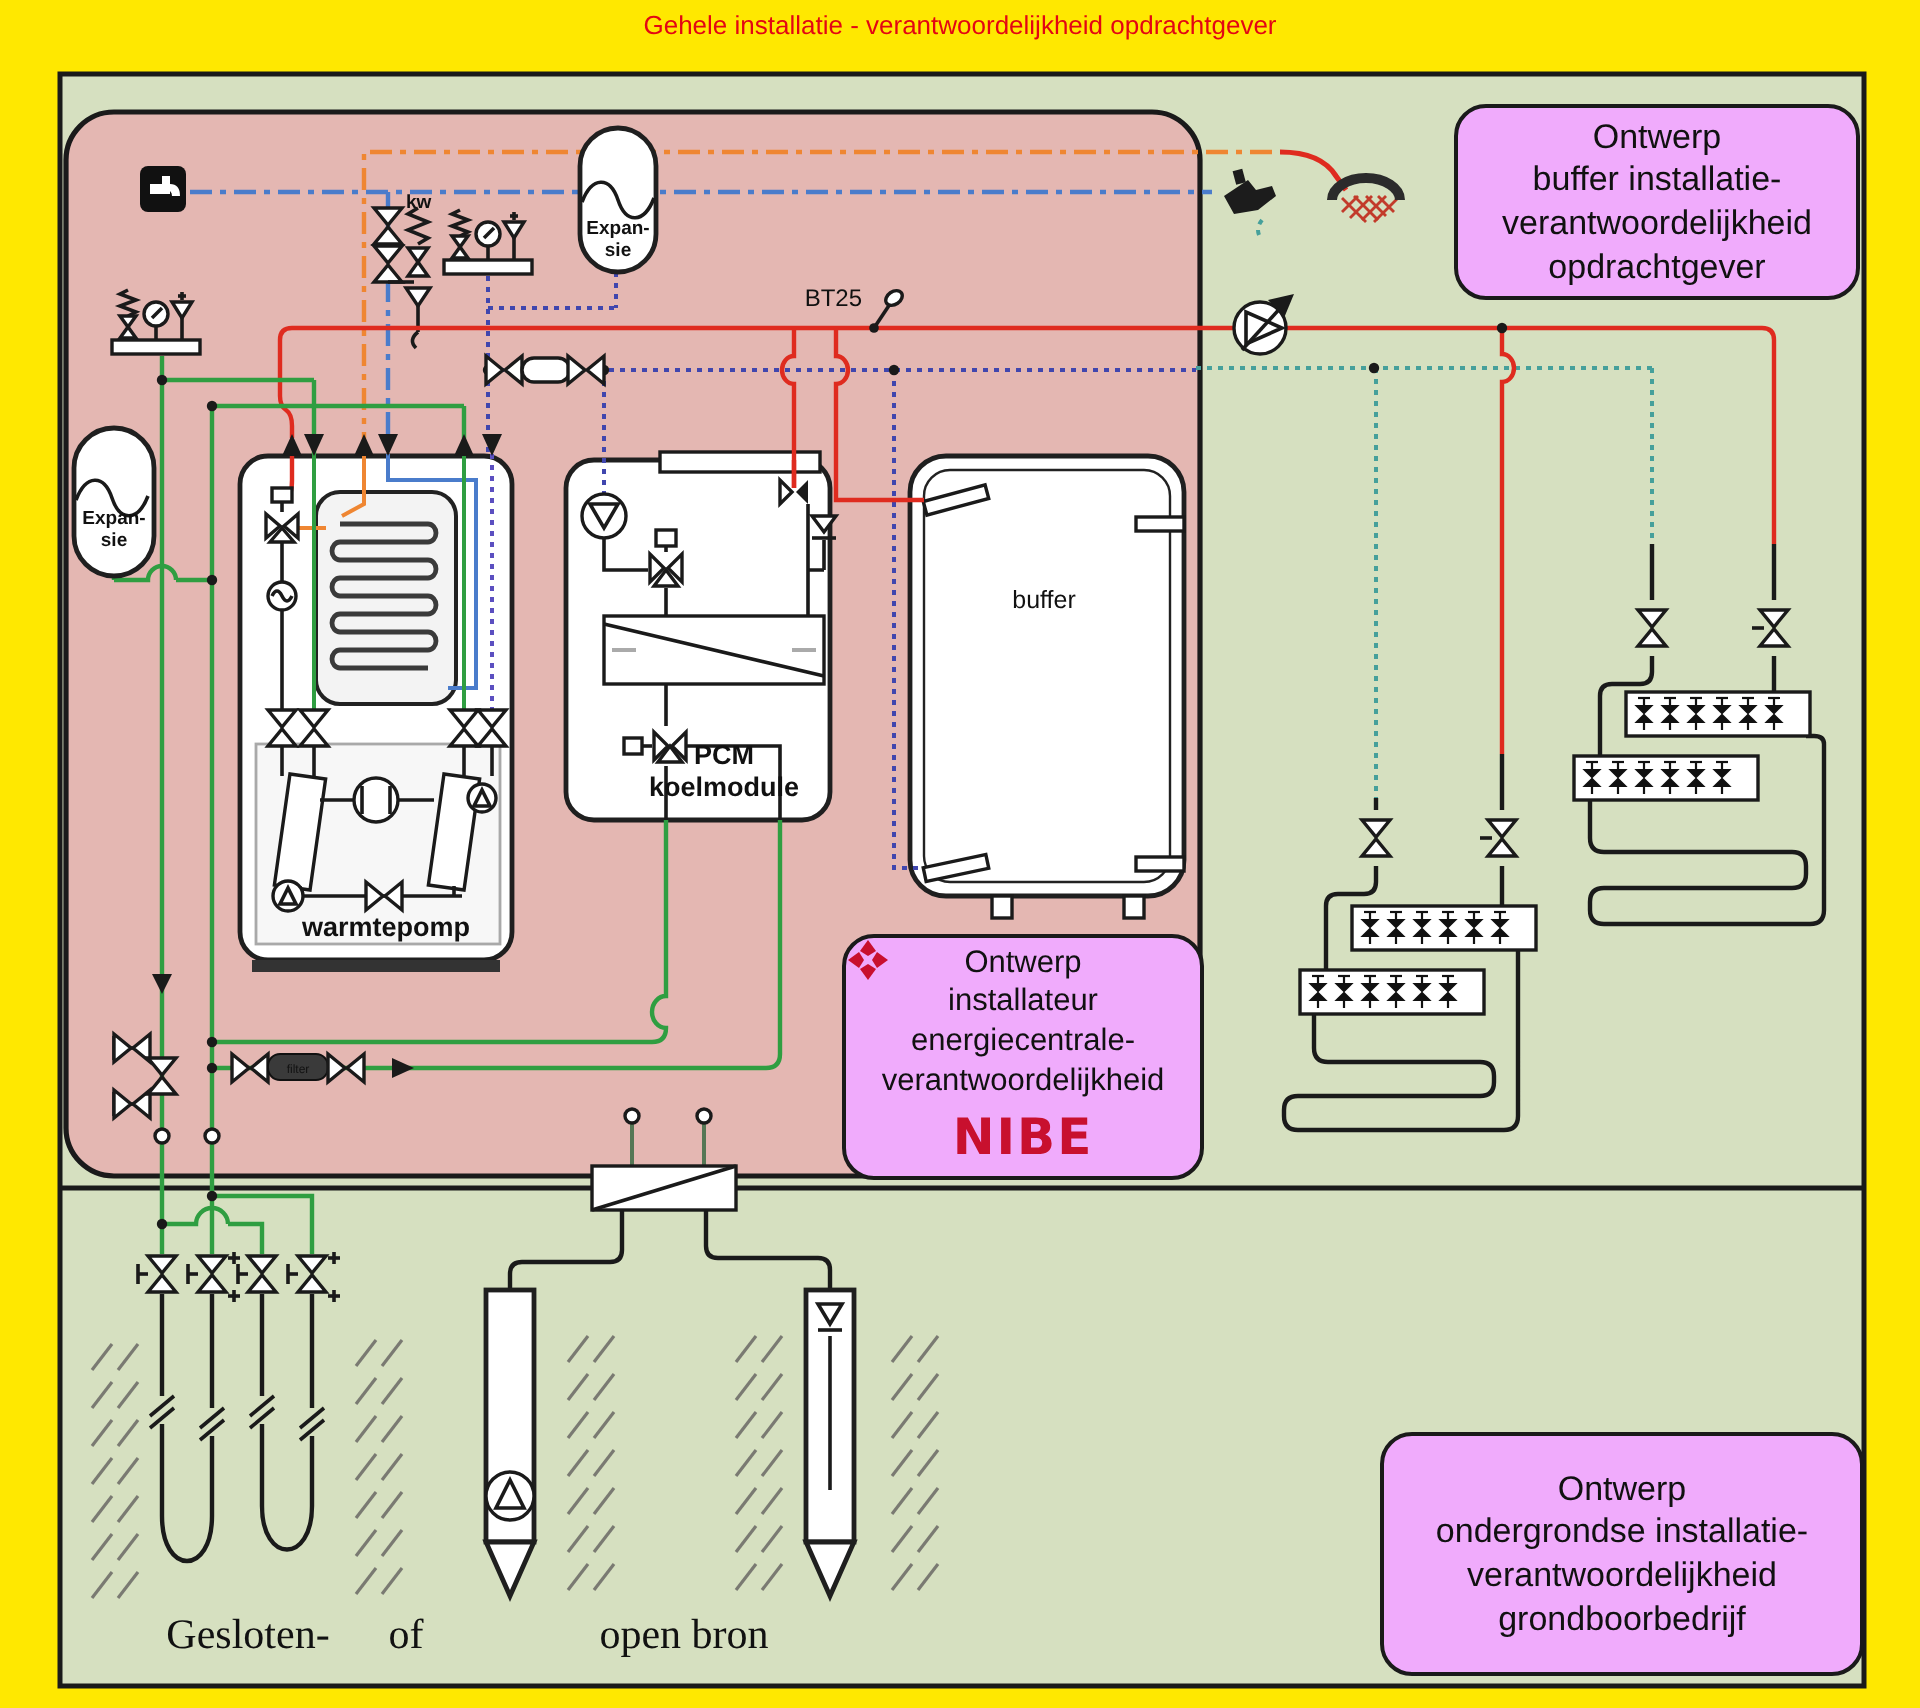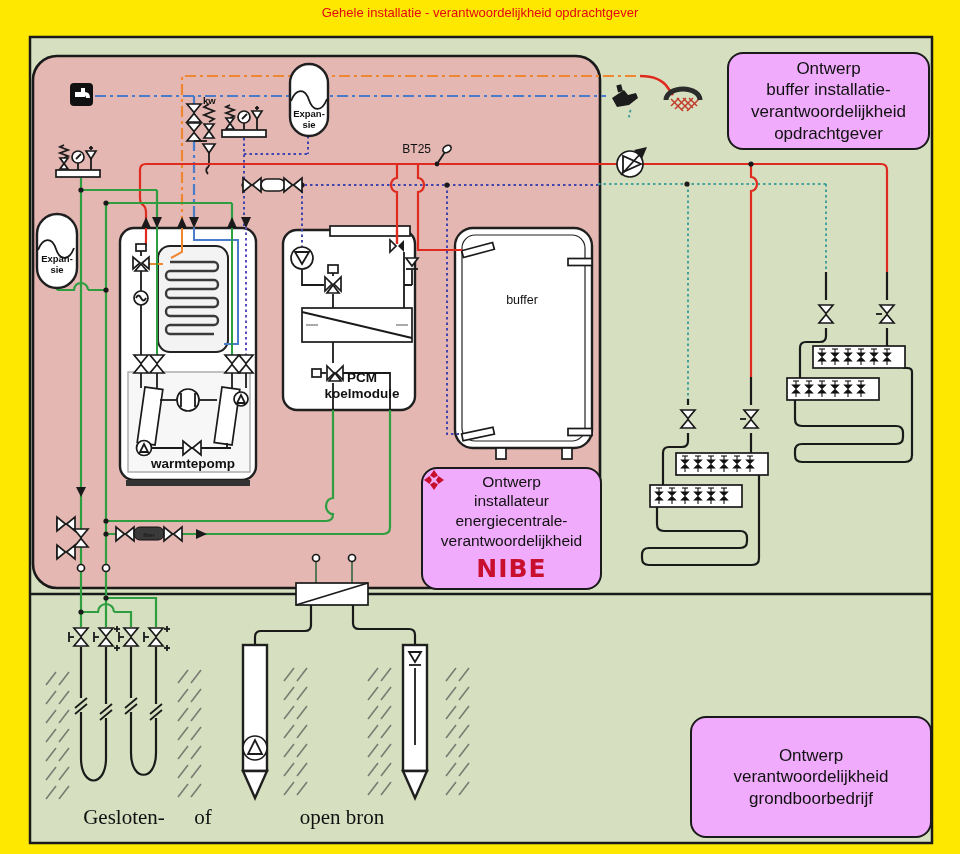--- a/index.html
+++ b/index.html
@@ -486,17 +486,18 @@
           <path d="M11,21 L7,15.5 L11,13 L15,15.5 Z"></path>
           <path d="M1,11 L6.5,7 L9,11 L6.5,15 Z"></path>
         </g>
       </svg>
       <span id="nibe-word">NIBE</span>
     </div>
   </div>
 
   <div class="callout" id="box-underground">
     <div>Ontwerp</div>
+    <div>ondergrondse installatie-</div>
     <div>verantwoordelijkheid</div>
     <div>grondboorbedrijf</div>
   </div>
 
 </div>
 
 </body></html>

